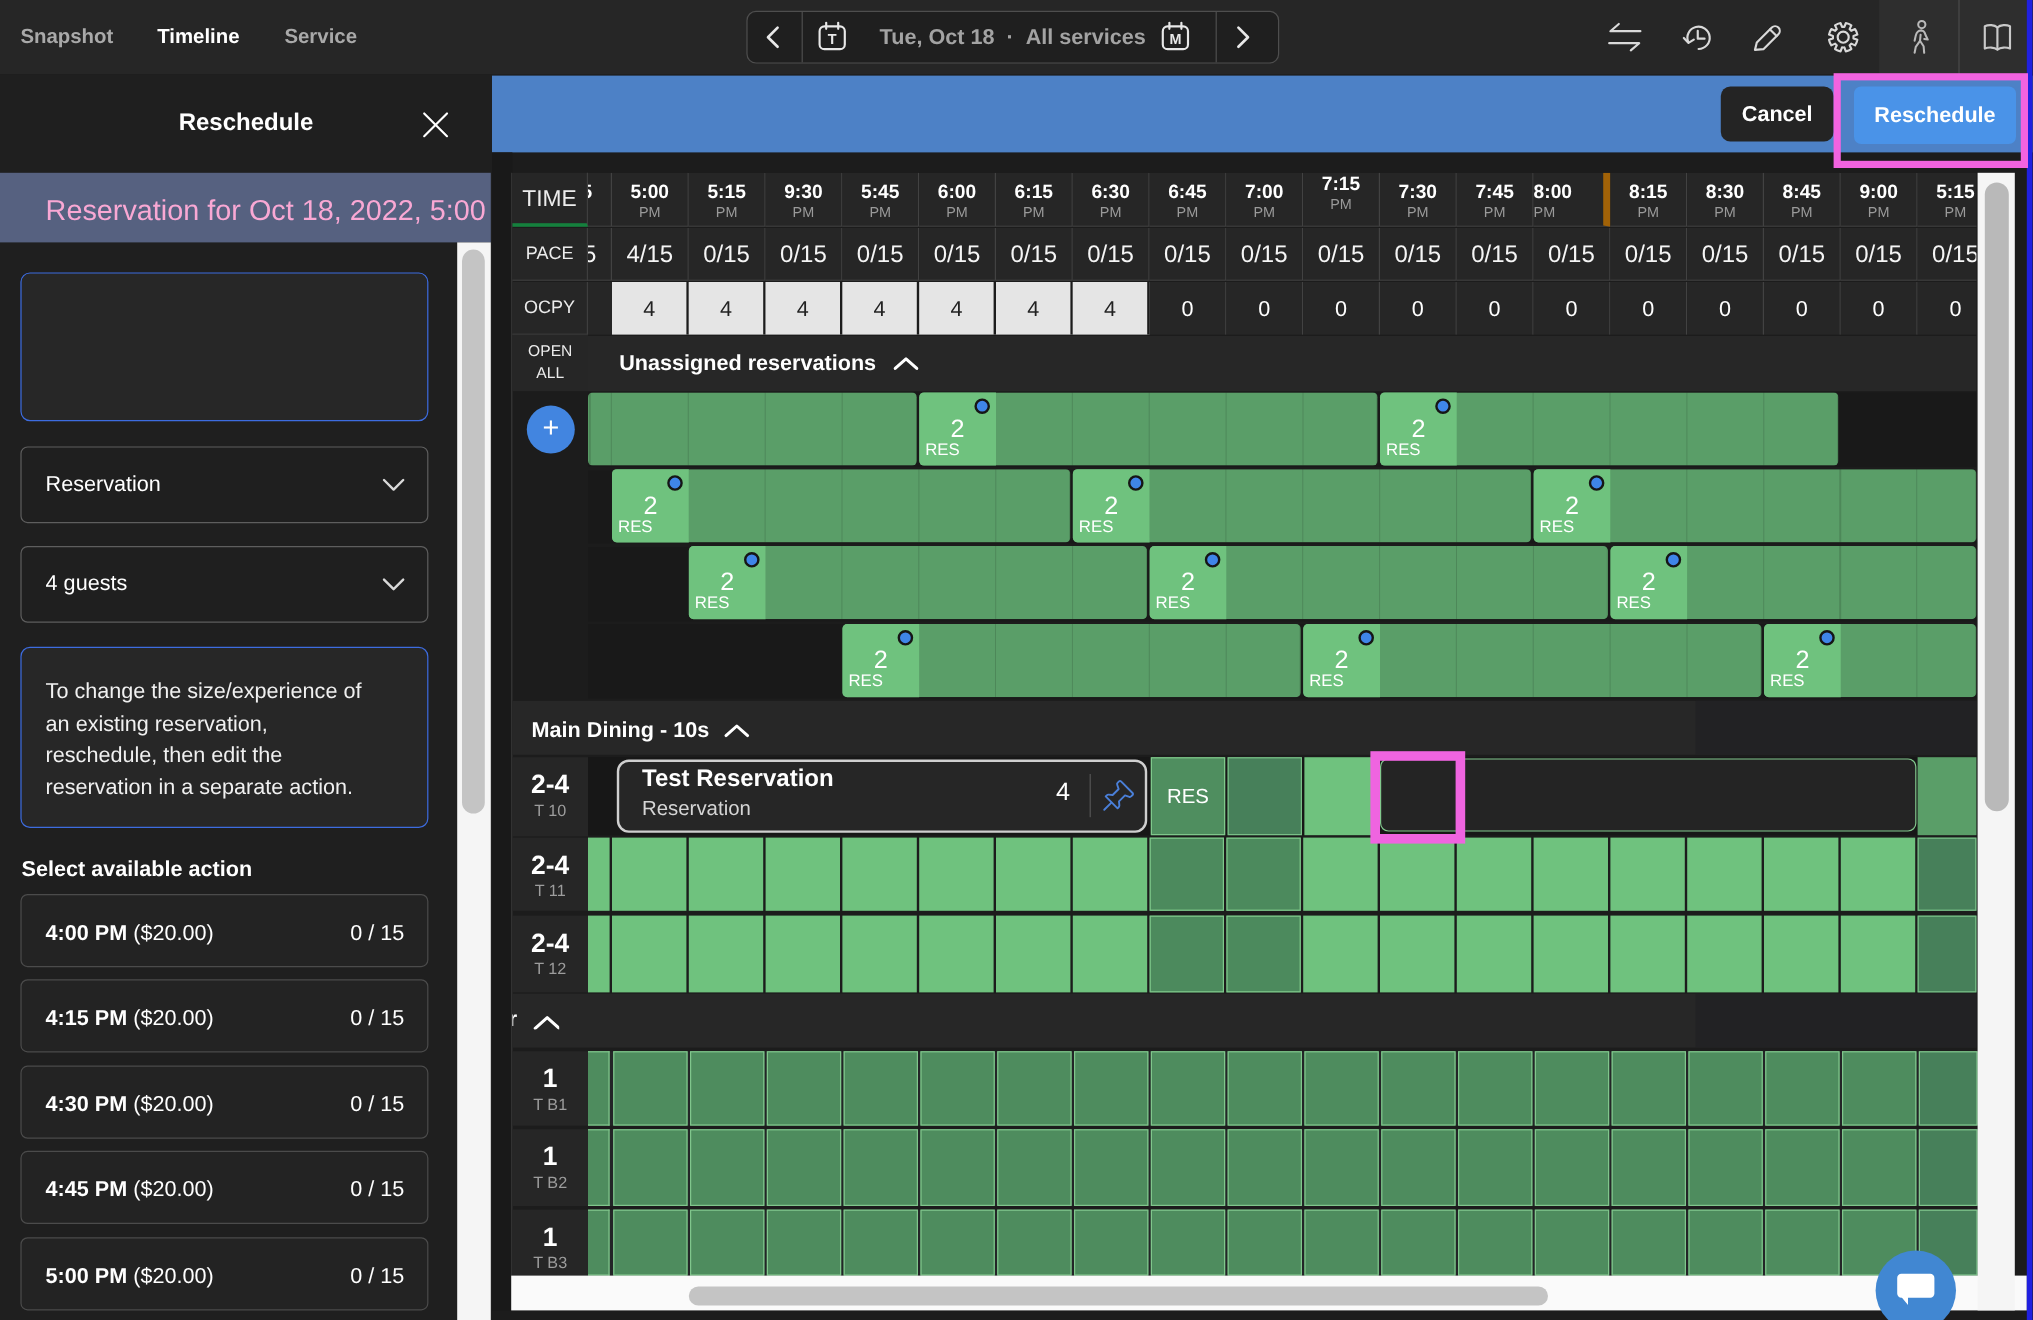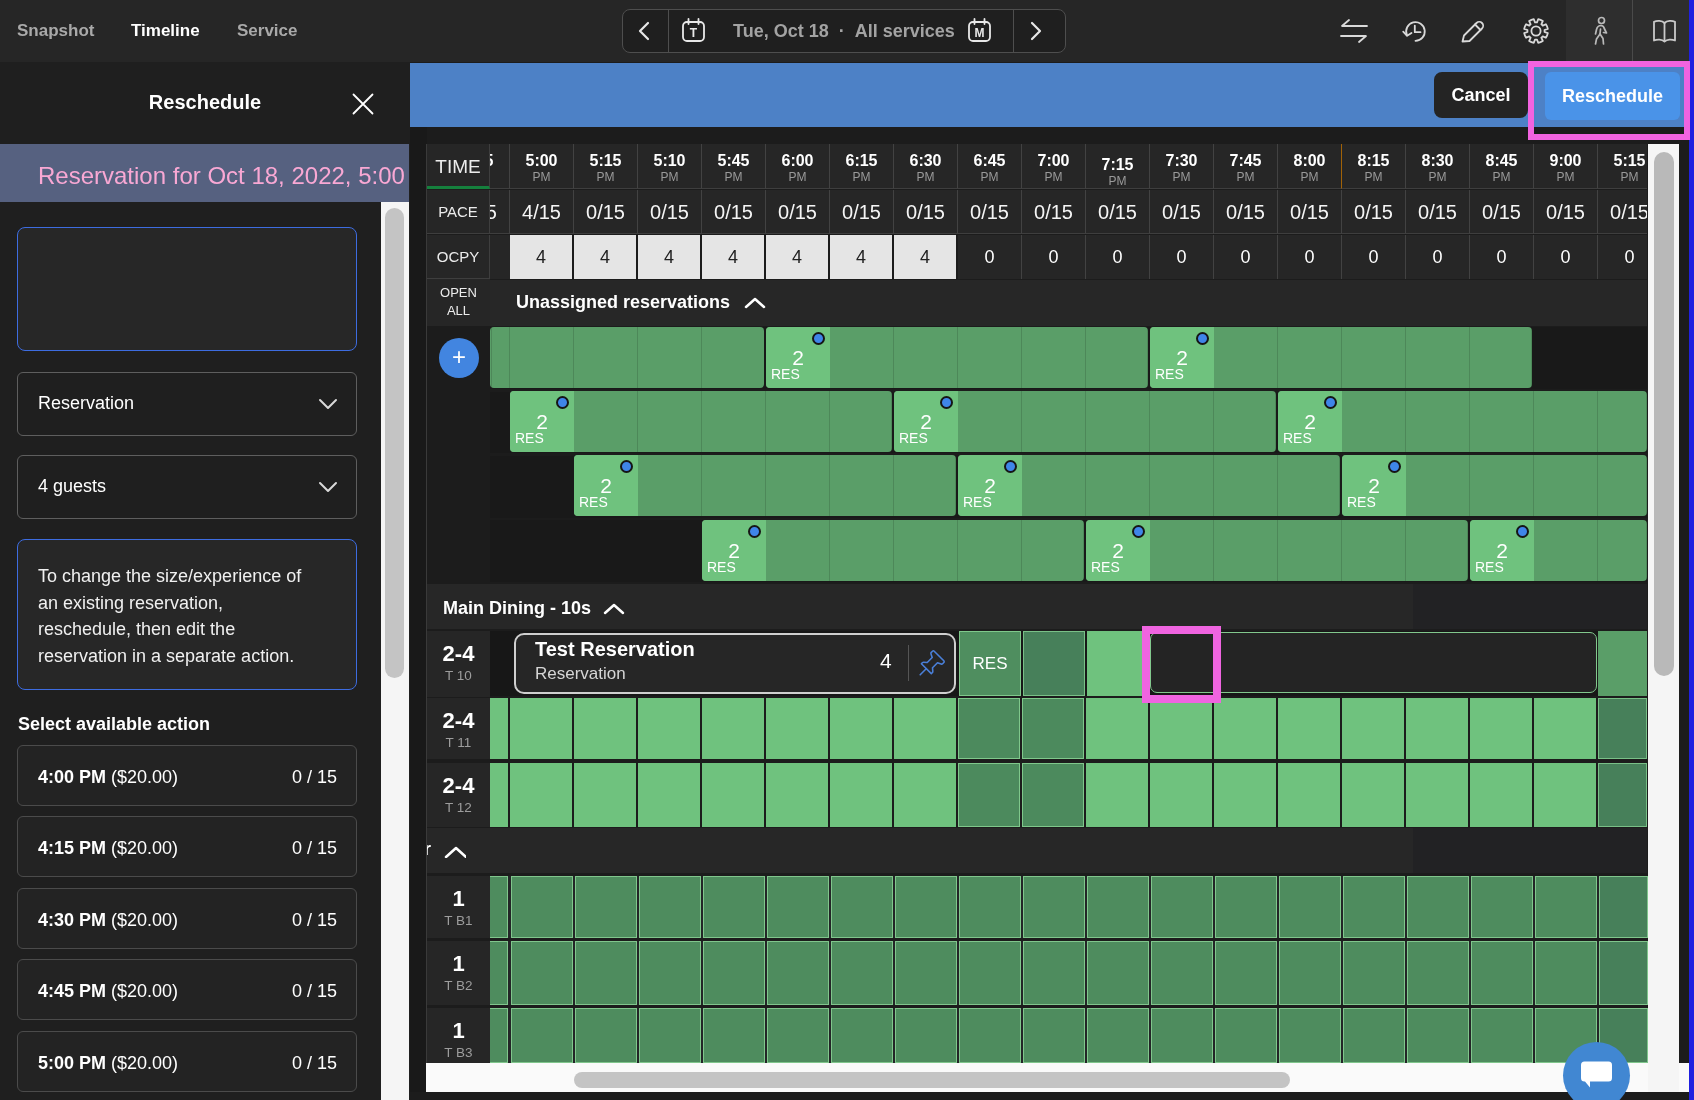--- a/index.html
+++ b/index.html
@@ -118,21 +118,21 @@
       </div>
 <div class="ab" style="left:20px;top:0;width:64px;height:45px;border-right:1px solid #424242;border-bottom:1px solid #3e3e3e;background:#262626;text-align:center">
         <div style="font-size:16px;font-weight:700;color:#fff;margin-top:7px;line-height:19px">5:00</div>
         <div style="font-size:12px;color:#9a9a9a;line-height:13px;margin-top:1px">PM</div>
       </div>
 <div class="ab" style="left:84px;top:0;width:64px;height:45px;border-right:1px solid #424242;border-bottom:1px solid #3e3e3e;background:#262626;text-align:center">
         <div style="font-size:16px;font-weight:700;color:#fff;margin-top:7px;line-height:19px">5:15</div>
         <div style="font-size:12px;color:#9a9a9a;line-height:13px;margin-top:1px">PM</div>
       </div>
 <div class="ab" style="left:148px;top:0;width:64px;height:45px;border-right:1px solid #424242;border-bottom:1px solid #3e3e3e;background:#262626;text-align:center">
-        <div style="font-size:16px;font-weight:700;color:#fff;margin-top:7px;line-height:19px">5:10</div>
+        <div style="font-size:16px;font-weight:700;color:#fff;margin-top:7px;line-height:19px">9:30</div>
         <div style="font-size:12px;color:#9a9a9a;line-height:13px;margin-top:1px">PM</div>
       </div>
 <div class="ab" style="left:212px;top:0;width:64px;height:45px;border-right:1px solid #424242;border-bottom:1px solid #3e3e3e;background:#262626;text-align:center">
         <div style="font-size:16px;font-weight:700;color:#fff;margin-top:7px;line-height:19px">5:45</div>
         <div style="font-size:12px;color:#9a9a9a;line-height:13px;margin-top:1px">PM</div>
       </div>
 <div class="ab" style="left:276px;top:0;width:64px;height:45px;border-right:1px solid #424242;border-bottom:1px solid #3e3e3e;background:#262626;text-align:center">
         <div style="font-size:16px;font-weight:700;color:#fff;margin-top:7px;line-height:19px">6:00</div>
         <div style="font-size:12px;color:#9a9a9a;line-height:13px;margin-top:1px">PM</div>
       </div>
@@ -146,32 +146,32 @@
       </div>
 <div class="ab" style="left:468px;top:0;width:64px;height:45px;border-right:1px solid #424242;border-bottom:1px solid #3e3e3e;background:#262626;text-align:center">
         <div style="font-size:16px;font-weight:700;color:#fff;margin-top:7px;line-height:19px">6:45</div>
         <div style="font-size:12px;color:#9a9a9a;line-height:13px;margin-top:1px">PM</div>
       </div>
 <div class="ab" style="left:532px;top:0;width:64px;height:45px;border-right:1px solid #424242;border-bottom:1px solid #3e3e3e;background:#262626;text-align:center">
         <div style="font-size:16px;font-weight:700;color:#fff;margin-top:7px;line-height:19px">7:00</div>
         <div style="font-size:12px;color:#9a9a9a;line-height:13px;margin-top:1px">PM</div>
       </div>
 <div class="ab" style="left:596px;top:0;width:64px;height:45px;border-right:1px solid #424242;border-bottom:1px solid #3e3e3e;background:#262626;text-align:center">
-        <div style="font-size:16px;font-weight:700;color:#fff;margin-top:11px;line-height:19px">7:15</div>
+        <div style="font-size:16px;font-weight:700;color:#fff;margin-top:0;line-height:19px">7:15</div>
         <div style="font-size:12px;color:#9a9a9a;line-height:13px;margin-top:1px">PM</div>
       </div>
 <div class="ab" style="left:660px;top:0;width:64px;height:45px;border-right:1px solid #424242;border-bottom:1px solid #3e3e3e;background:#262626;text-align:center">
         <div style="font-size:16px;font-weight:700;color:#fff;margin-top:7px;line-height:19px">7:30</div>
         <div style="font-size:12px;color:#9a9a9a;line-height:13px;margin-top:1px">PM</div>
       </div>
 <div class="ab" style="left:724px;top:0;width:64px;height:45px;border-right:1px solid #424242;border-bottom:1px solid #3e3e3e;background:#262626;text-align:center">
         <div style="font-size:16px;font-weight:700;color:#fff;margin-top:7px;line-height:19px">7:45</div>
         <div style="font-size:12px;color:#9a9a9a;line-height:13px;margin-top:1px">PM</div>
       </div>
-<div class="ab" style="left:788px;top:0;width:64px;height:45px;border-right:1px solid #a16207;border-bottom:1px solid #3e3e3e;background:#262626;text-align:center">
+<div class="ab" style="left:788px;top:0;width:64px;height:45px;border-right:6px solid #a16207;border-bottom:1px solid #3e3e3e;background:#262626;">
         <div style="font-size:16px;font-weight:700;color:#fff;margin-top:7px;line-height:19px">8:00</div>
         <div style="font-size:12px;color:#9a9a9a;line-height:13px;margin-top:1px">PM</div>
       </div>
 <div class="ab" style="left:852px;top:0;width:64px;height:45px;border-right:1px solid #424242;border-bottom:1px solid #3e3e3e;background:#262626;text-align:center">
         <div style="font-size:16px;font-weight:700;color:#fff;margin-top:7px;line-height:19px">8:15</div>
         <div style="font-size:12px;color:#9a9a9a;line-height:13px;margin-top:1px">PM</div>
       </div>
 <div class="ab" style="left:916px;top:0;width:64px;height:45px;border-right:1px solid #424242;border-bottom:1px solid #3e3e3e;background:#262626;text-align:center">
         <div style="font-size:16px;font-weight:700;color:#fff;margin-top:7px;line-height:19px">8:30</div>
         <div style="font-size:12px;color:#9a9a9a;line-height:13px;margin-top:1px">PM</div>

